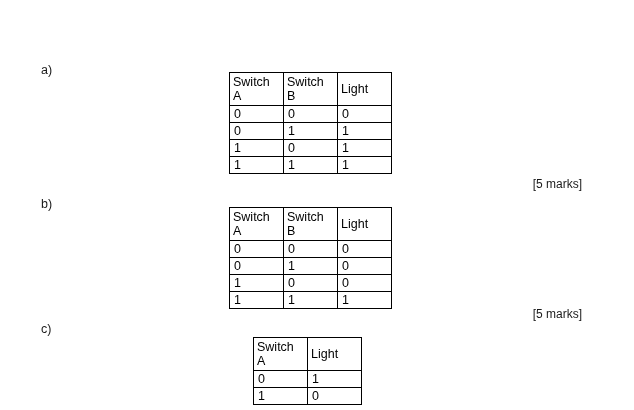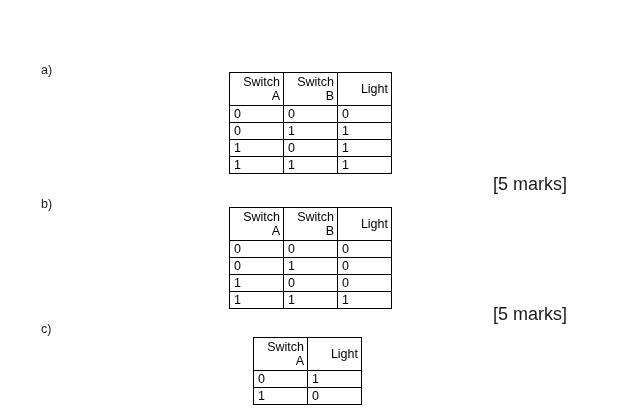--- a/index.html
+++ b/index.html
@@ -37,22 +37,22 @@
     font-size: 12.5px;
     line-height: 16px;
     color: #1a1a1a;
   }
   .part-a { top: 62px; }
   .part-b { top: 196px; }
   .part-c { top: 321px; }
 
   .marks {
     position: absolute;
-    right: 67px;
-    font-size: 18px;
+    right: 52px;
+    font-size: 12px;
     line-height: 16px;
     color: #1a1a1a;
     white-space: nowrap;
   }
   .marks-1 { top: 176px; }
   .marks-2 { top: 306px; }
 
   table.truth {
     position: absolute;
     border-collapse: collapse;
@@ -63,21 +63,21 @@
   }
   table.truth td,
   table.truth th {
     border: 1px solid #000000;
     padding: 0;
     font-weight: normal;
     background: #ffffff;
   }
   table.truth th {
     height: 30px;
-    text-align: right;
+    text-align: left;
     vertical-align: middle;
     line-height: 14px;
     padding: 1px 3px;
   }
   table.truth td {
     height: 16px;
     text-align: left;
     vertical-align: middle;
     padding: 0 0 0 4px;
   }

